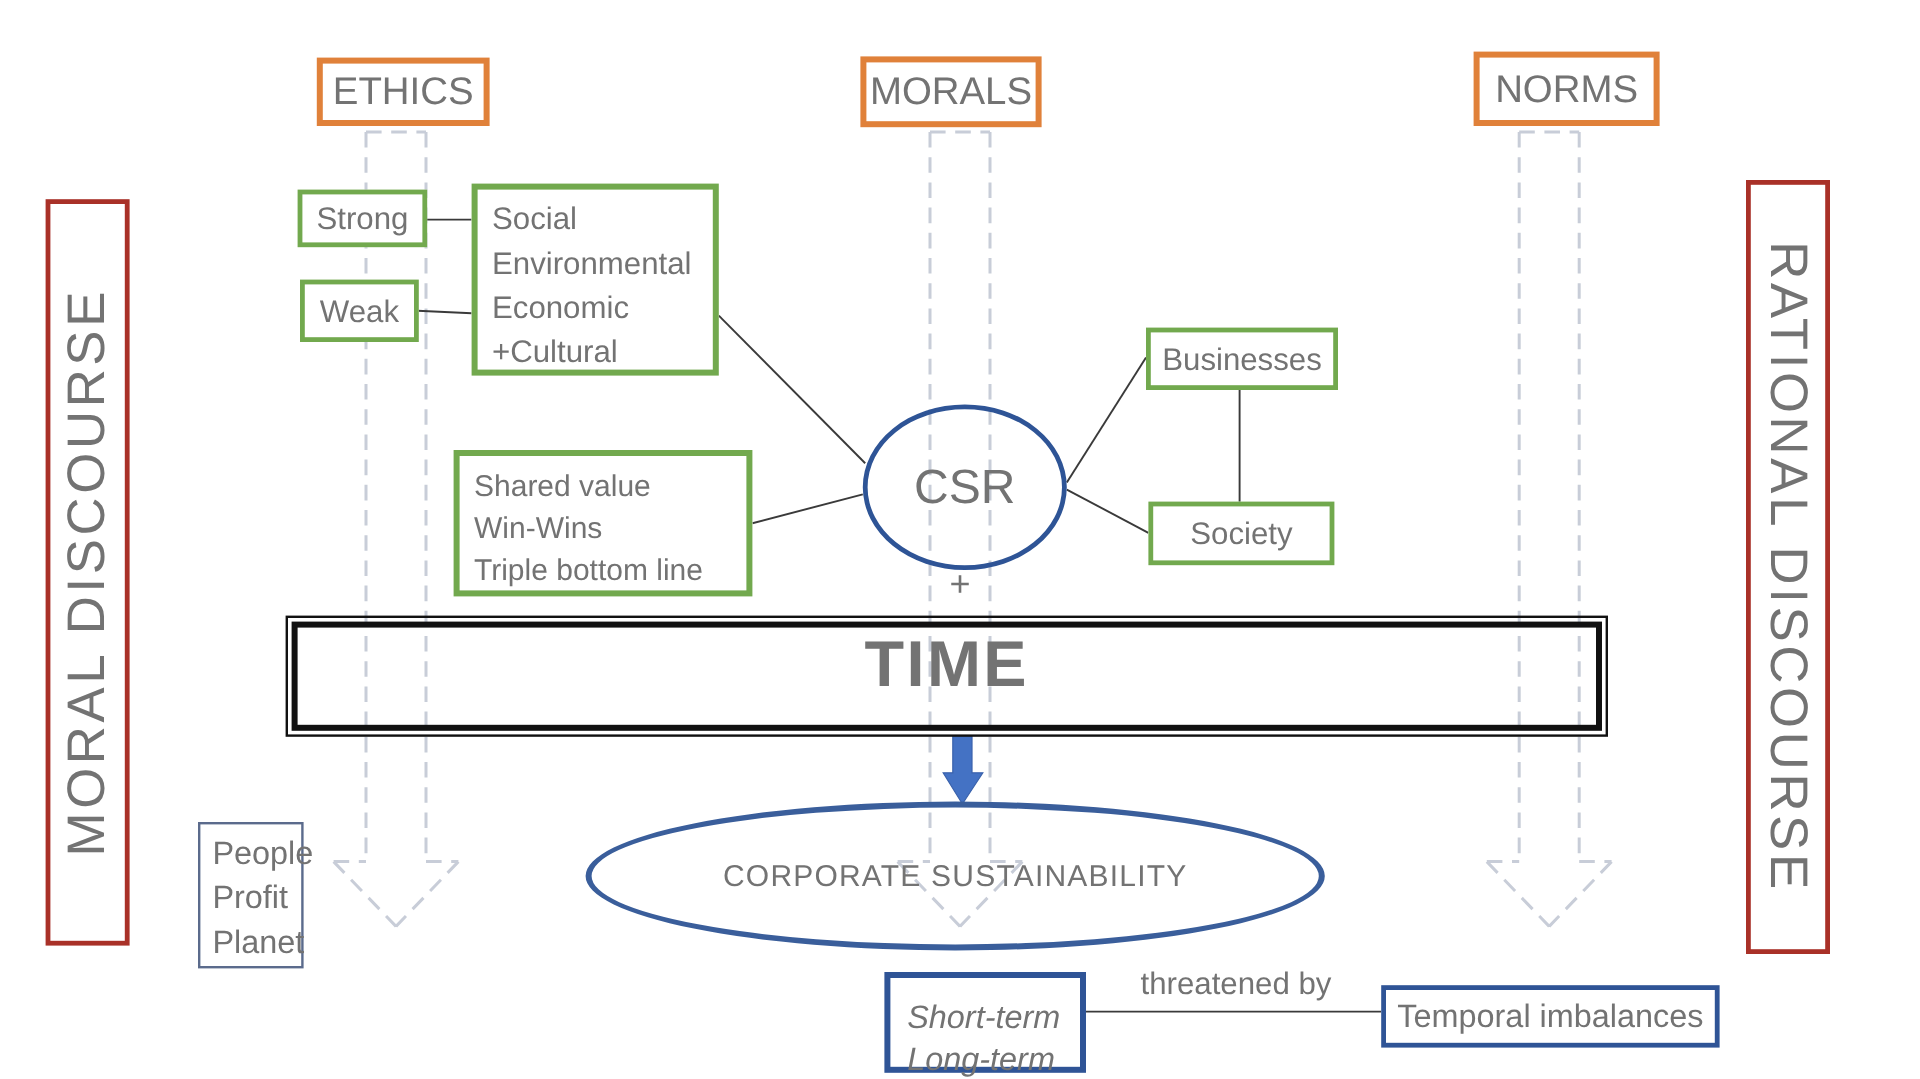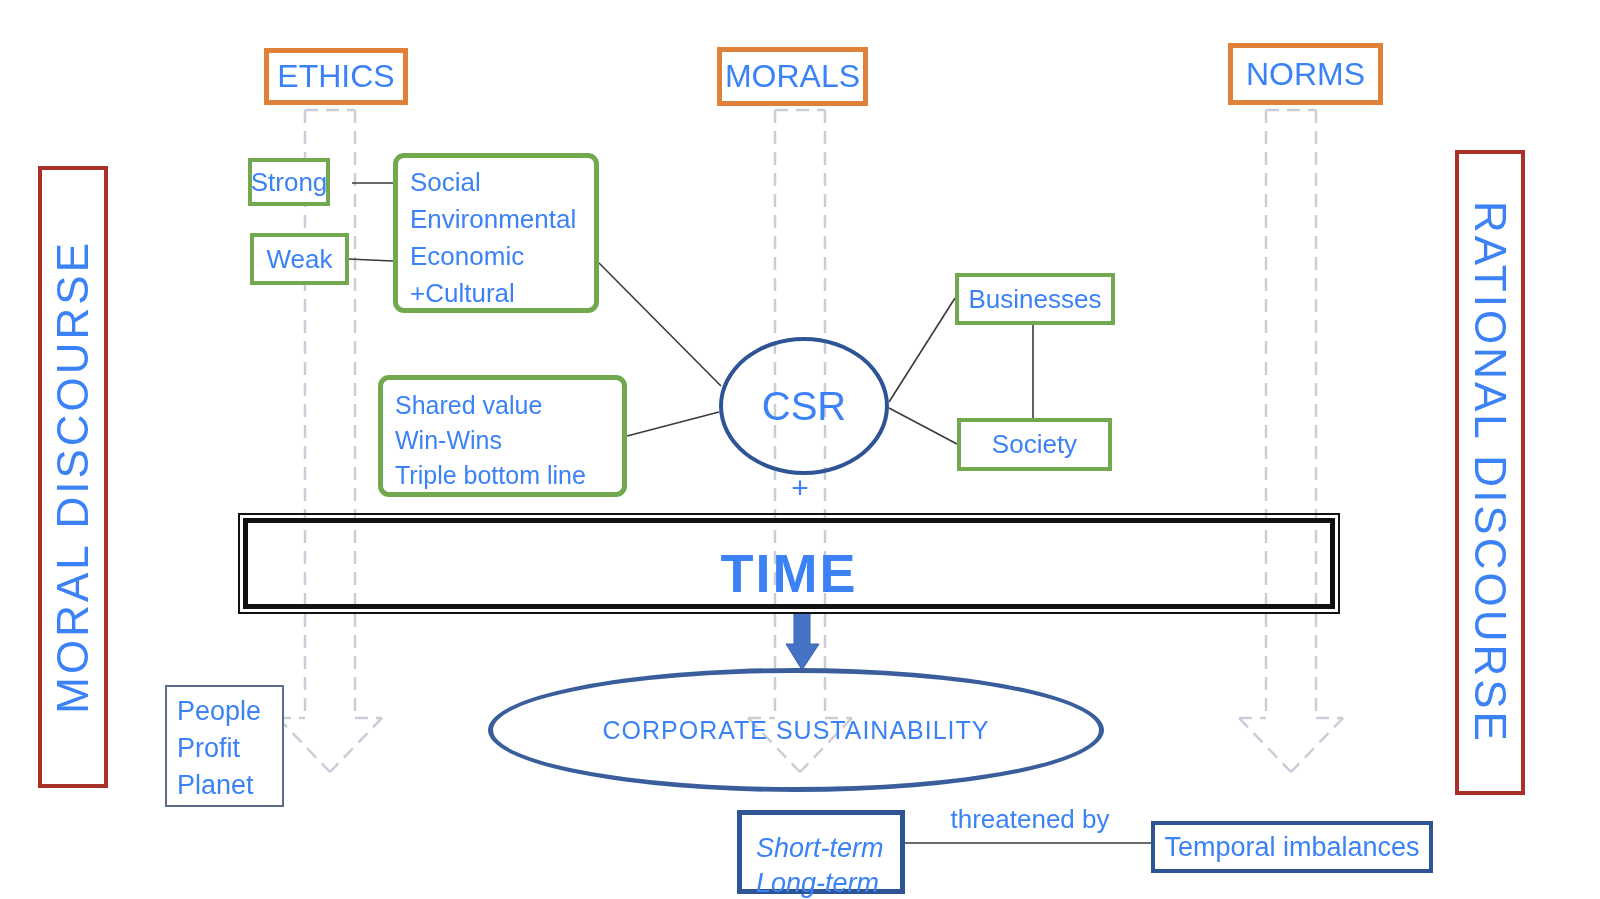--- a/index.html
+++ b/index.html
@@ -1,39 +1,39 @@
 <!DOCTYPE html>
 <html><head>
 <meta charset="utf-8">
 <style>
   html,body{margin:0;padding:0;background:#fff;}
   #canvas{
     position:relative;width:1600px;height:899px;background:#ffffff;
-    font-family:"Liberation Sans",sans-serif;color:#3b82f6;overflow:hidden;
+    font-family:"Liberation Sans",sans-serif;color:#737373;overflow:hidden;
   }
   .abs{position:absolute;box-sizing:border-box;}
   svg.layer{position:absolute;left:0;top:0;z-index:0;}
   .node{z-index:2;display:flex;align-items:center;justify-content:center;background:#fff;}
   .node.transparent{background:transparent;}
   .orange-box{border:5px solid #E0813A;font-size:32px;}
   .green-box{border:4px solid #72A94E;font-size:26px;}
-  .green-box.thick{border-width:5px;border-radius:11px;}
+  .green-box.thick{border-width:5px;}
   .blue-box{border:5px solid #2F5496;font-size:27px;}
   .lines{display:block;flex-direction:column;}
   .lines .ln{white-space:nowrap;}
   .redbar{border:4px solid #A93128;background:#fff;z-index:2;
           display:flex;align-items:center;justify-content:center;}
   .vtext-down{writing-mode:vertical-rl;font-size:44px;letter-spacing:3px;}
   .vtext-up{writing-mode:vertical-rl;transform:rotate(180deg);font-size:44px;letter-spacing:3px;}
   .ellipse{border-radius:50%;background:transparent;}
   .csr-ellipse{border:4px solid #2E5496;font-size:40px;}
   .cs-ellipse{border:5px solid #3A5E9B;font-size:25px;letter-spacing:1px;}
   .time-outer{border:2.5px solid #111;background:transparent;z-index:2;padding:3px;}
   .time-inner{box-sizing:border-box;width:100%;height:100%;border:5px solid #111;
-              display:flex;align-items:flex-end;justify-content:center;background:transparent;}
+              display:flex;align-items:flex-start;justify-content:center;background:transparent;}
   .time-text{font-size:54px;font-weight:bold;letter-spacing:2px;}
   .plain-label{z-index:2;display:flex;align-items:center;justify-content:center;background:transparent;}
 </style>
 </head>
 <body>
 
 <div id="canvas">
 
   <svg class="layer" width="1600" height="899" viewBox="0 0 1600 899">
 
@@ -73,21 +73,21 @@
     <span>NORMS</span>
   </div>
 
   <div class="abs redbar" style="left:38px;top:166px;width:70px;height:622px;">
     <span class="vtext-up">MORAL DISCOURSE</span>
   </div>
   <div class="abs redbar" style="left:1455px;top:150px;width:70px;height:645px;">
     <span class="vtext-down">RATIONAL DISCOURSE</span>
   </div>
 
-  <div class="abs node green-box" style="left:248px;top:158px;width:82px;height:48px;">
+  <div class="abs node green-box" style="left:248px;top:158px;width:108px;height:48px;">
     <span>Strong</span>
   </div>
   <div class="abs node green-box" style="left:250px;top:233px;width:99px;height:52px;">
     <span>Weak</span>
   </div>
 
   <div class="abs node green-box thick lines" style="left:393px;top:153px;width:206px;height:160px;padding:6px 0 0 12px;line-height:37px;">
     <div class="ln">Social</div>
     <div class="ln">Environmental</div>
     <div class="ln">Economic</div>
@@ -118,21 +118,21 @@
   <div class="abs time-outer" style="left:238px;top:513px;width:1102px;height:101px;">
     <div class="time-inner">
       <span class="time-text">TIME</span>
     </div>
   </div>
 
   <div class="abs node transparent ellipse cs-ellipse" style="left:488px;top:668px;width:616px;height:124px;z-index:2;">
     <span>CORPORATE SUSTAINABILITY</span>
   </div>
 
-  <div class="abs node lines" style="left:165px;top:685px;width:119px;height:122px;border:2px solid #5B6B8C;padding:6px 0 0 10px;font-size:27px;line-height:37px;">
+  <div class="abs node lines" style="left:165px;top:685px;width:88px;height:122px;border:2px solid #5B6B8C;padding:6px 0 0 10px;font-size:27px;line-height:37px;">
     <div class="ln">People</div>
     <div class="ln">Profit</div>
     <div class="ln">Planet</div>
   </div>
 
   <div class="abs node blue-box lines" style="left:737px;top:810px;width:168px;height:84px;padding:16px 0 0 14px;line-height:35px;font-style:italic;">
     <div class="ln">Short-term</div>
     <div class="ln">Long-term</div>
   </div>
 

